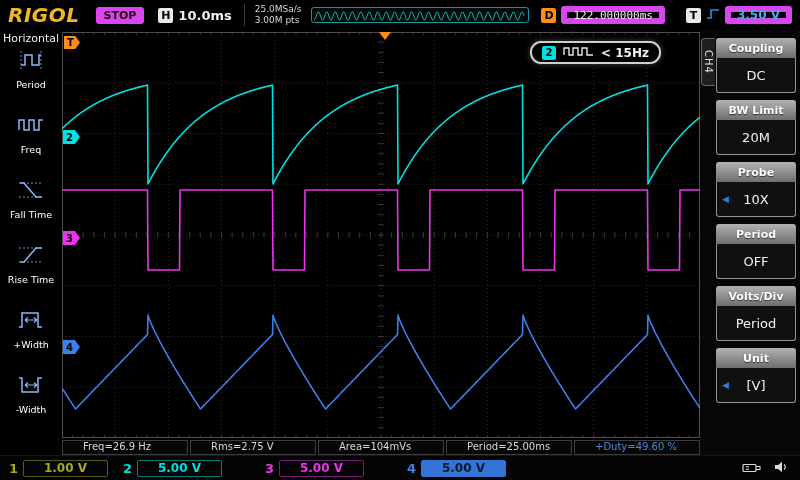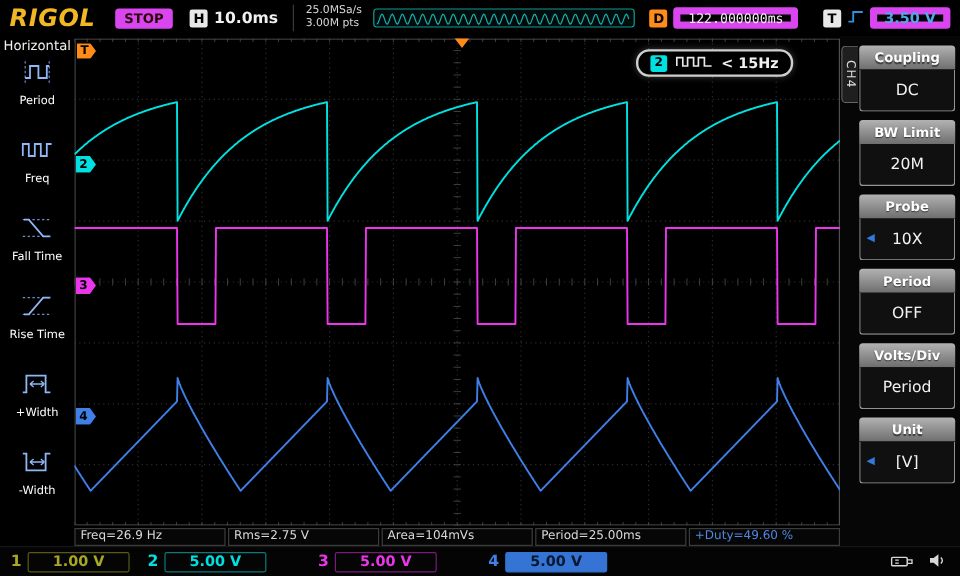--- a/index.html
+++ b/index.html
@@ -44,21 +44,21 @@
   .ttri{position:absolute;top:0;left:317px;width:0;height:0;border-left:6px solid transparent;border-right:6px solid transparent;
         border-top:8px solid #ff8c1a}
   .notif{position:absolute;left:468px;top:9px;height:23px;background:#000;border:2px solid #cfcfcf;border-radius:11px;
          display:flex;align-items:center;gap:7px;padding:0 10px;box-shadow:0 0 6px rgba(255,255,255,.25)}
   .nbadge{width:14px;height:14px;background:#00e0e0;color:#000;border-radius:2px;font-size:10px;font-weight:bold;
           display:flex;align-items:center;justify-content:center}
   .ntext{font-size:12px;font-weight:bold;color:#f0f0f0;white-space:nowrap}
 
   
   #measures{position:absolute;left:62px;top:440px;width:638px;height:15px;display:flex;gap:2px}
-  .meas{flex:1;border:1px solid #3c3c3c;background:#060606;font-size:10px;line-height:12px;padding-left:4px;
+  .meas{flex:1;border:1px solid #3c3c3c;background:#060606;font-size:10px;line-height:12px;padding-left:20px;
         white-space:nowrap;overflow:hidden}
 
   
   #rightmenu{position:absolute;left:700px;top:30px;width:100px;height:425px;background:#060606}
   .rm-tab{position:absolute;left:1px;top:8px;width:14px;height:48px;background:#1f1f1f;border:1px solid #666;border-right:none;
           border-radius:4px 0 0 4px;writing-mode:vertical-rl;display:flex;align-items:center;justify-content:center;
           font-size:10px;color:#e0e0e0;letter-spacing:1px}
   .rm-items{position:absolute;left:16px;top:8px;width:80px;display:flex;flex-direction:column;gap:7px}
   .rm-title{height:20px;background:linear-gradient(#b2b2b2,#6e6e6e);border-radius:3px 3px 0 0;display:flex;align-items:center;
             justify-content:center;font-size:11px;color:#fff;font-weight:bold;text-shadow:0 1px 1px #333}

